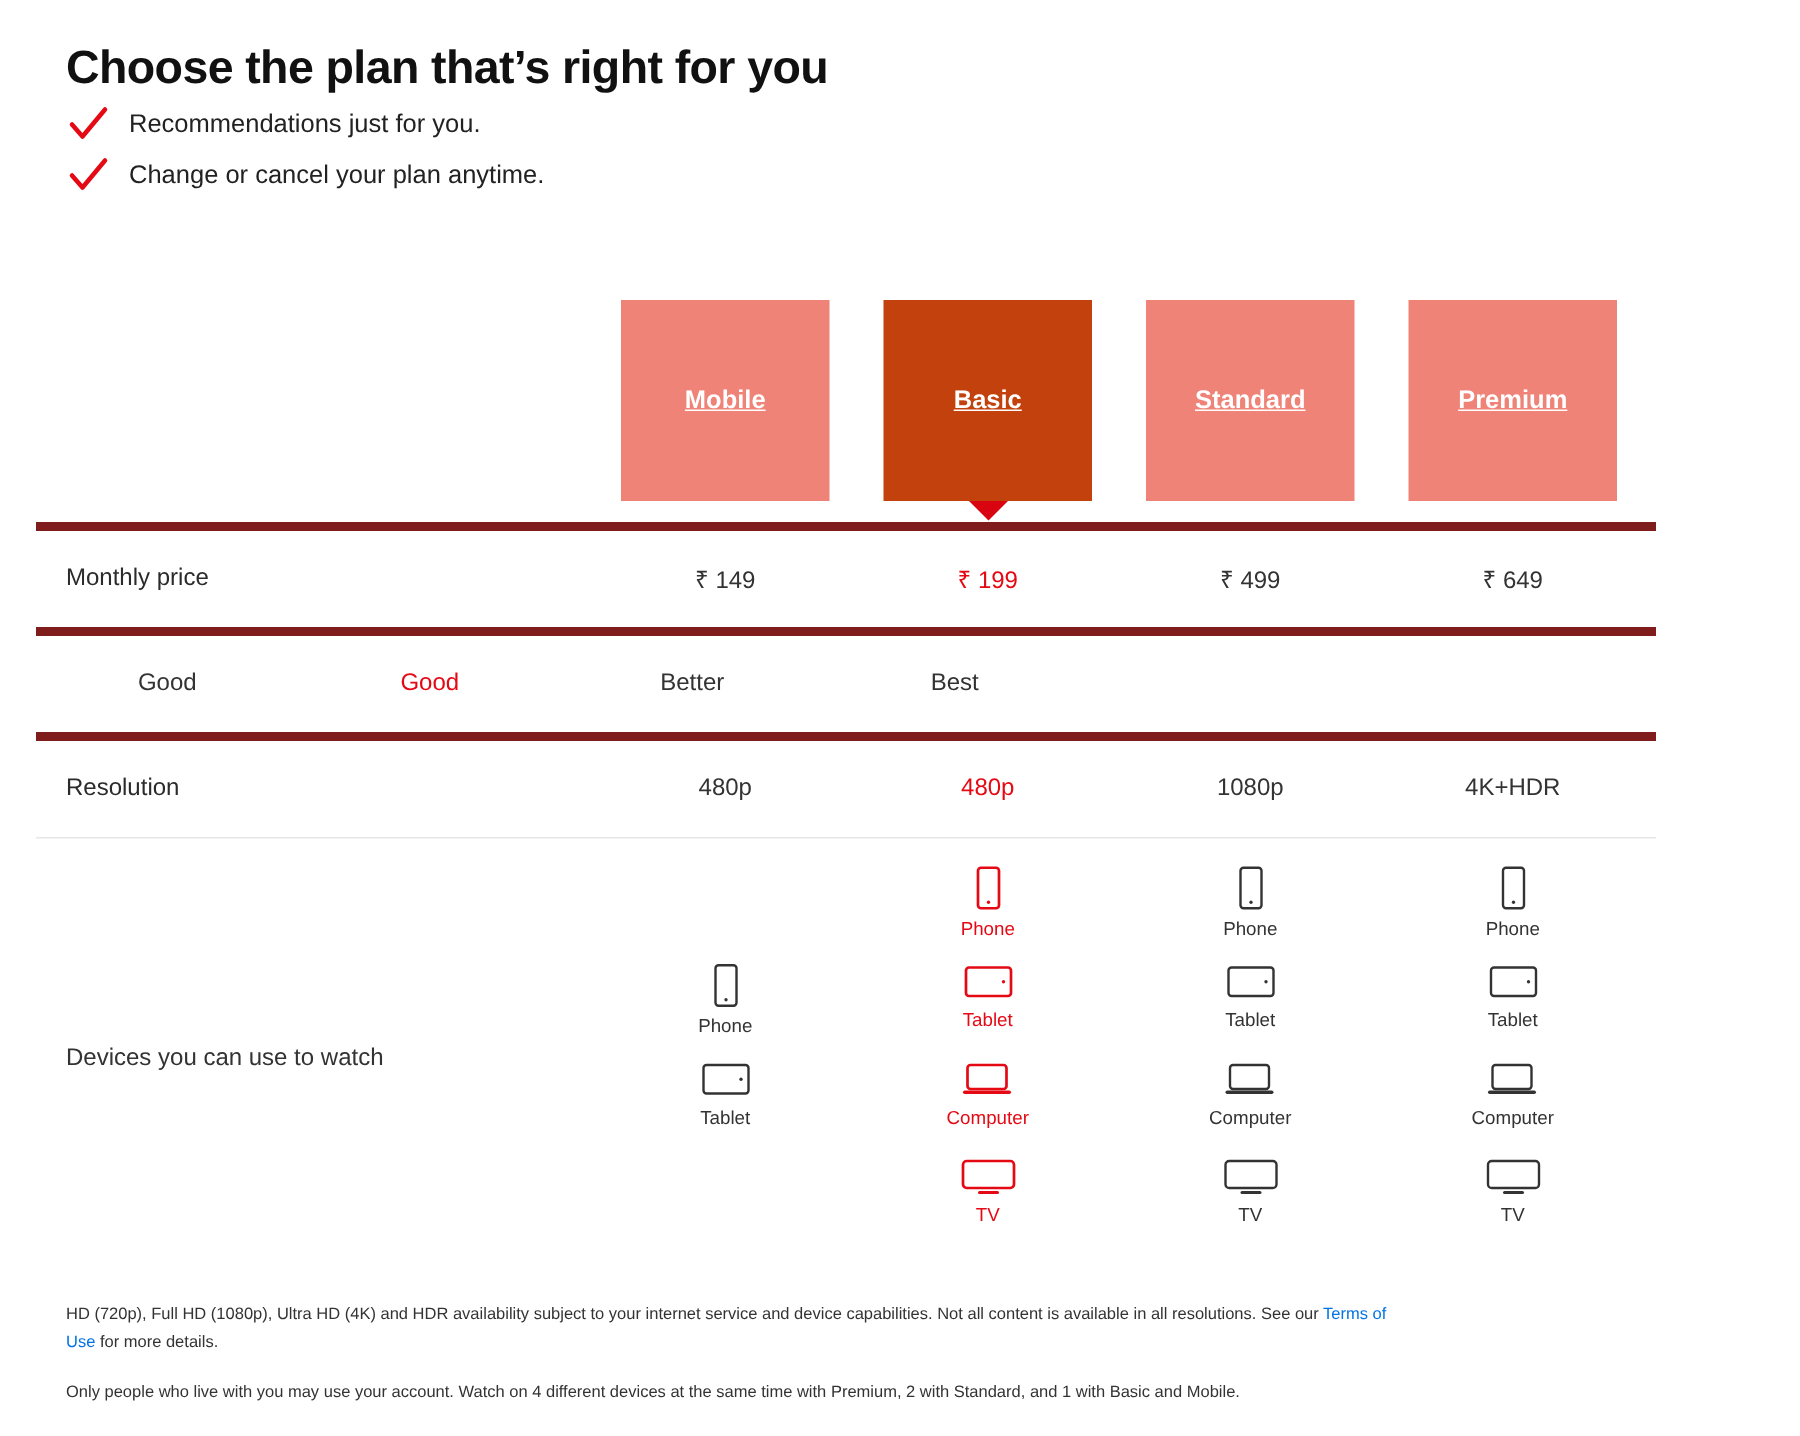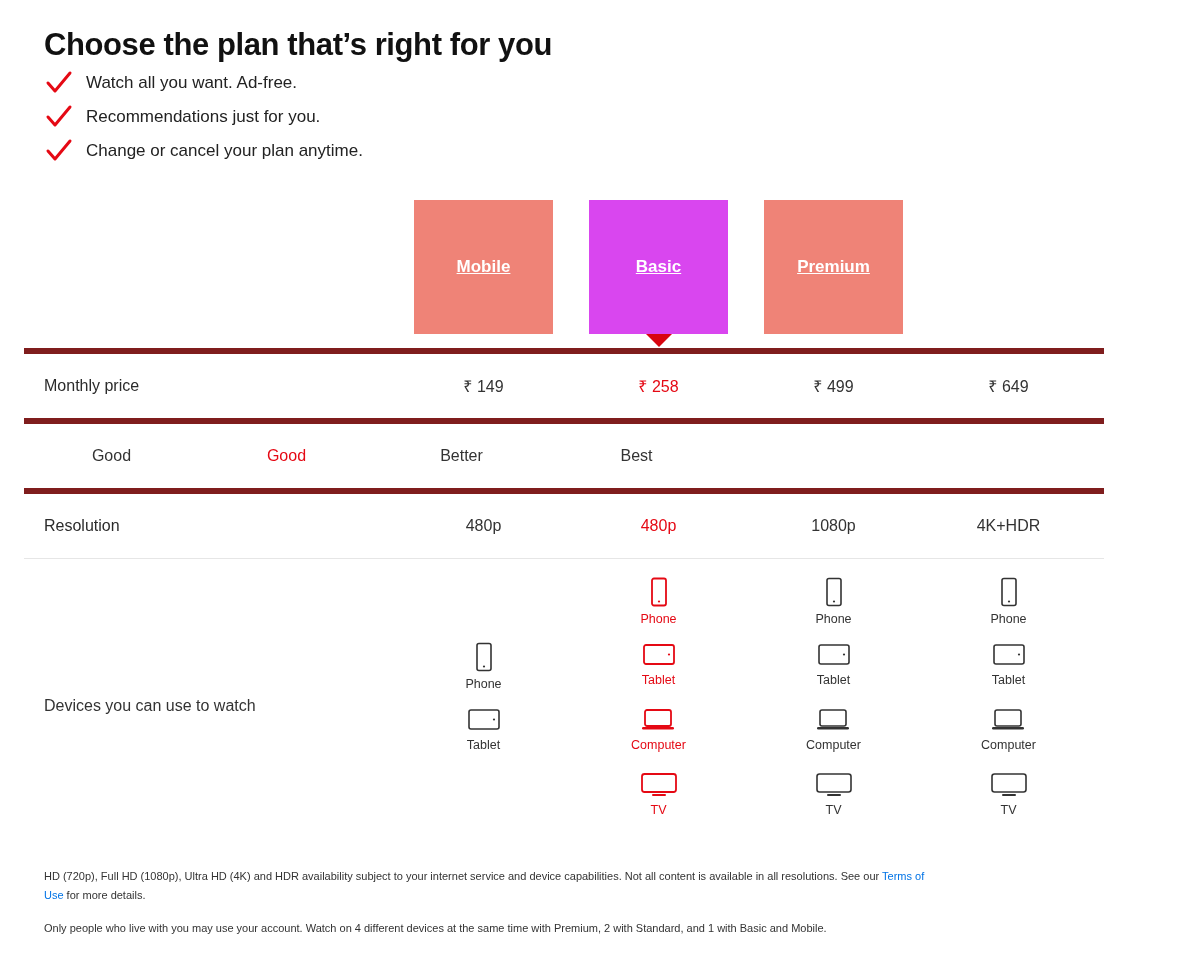--- a/index.html
+++ b/index.html
@@ -87,21 +87,21 @@
     display: flex;
     align-items: center;
     justify-content: center;
     color: #ffffff;
     font-size: 17px;
     font-weight: bold;
     position: relative;
     text-decoration: underline;
   }
   .plan-box.pale { background: #ef8377; }
-  .plan-box.selected { background: #d946ef; text-align: right; }
+  .plan-box.selected { background: #c2410c; text-align: right; }
   .plan-box.selected:after {
     content: "";
     position: absolute;
     left: 50%;
     bottom: -13px;
     margin-left: -13px;
     width: 0;
     height: 0;
     border-left: 13px solid transparent;
     border-right: 13px solid transparent;
@@ -169,28 +169,20 @@
   }
 </style>
 </head>
 <body>
 
 <div class="page">
 
   <h1 class="heading">Choose the plan that’s right for you</h1>
 
   <ul class="bullets">
-    <li>
-      <span class="check">
-        <svg viewBox="0 0 30 30" width="30" height="30" aria-hidden="true">
-          <path d="M4 15 L11 23 L26 5" fill="none" stroke="#e50914" stroke-width="3" stroke-linecap="round" stroke-linejoin="round"></path>
-        </svg>
-      </span>
-      <span>Watch all you want. Ad-free.</span>
-    </li>
     <li>
       <span class="check">
         <svg viewBox="0 0 30 30" width="30" height="30" aria-hidden="true">
           <path d="M4 15 L11 23 L26 5" fill="none" stroke="#e50914" stroke-width="3" stroke-linecap="round" stroke-linejoin="round"></path>
         </svg>
       </span>
       <span>Recommendations just for you.</span>
     </li>
     <li>
       <span class="check">
@@ -211,29 +203,34 @@
           <span>Mobile</span>
         </div>
       </div>
       <div class="col-plan">
         <div class="plan-box selected">
           <span>Basic</span>
         </div>
       </div>
       <div class="col-plan">
         <div class="plan-box pale">
+          <span>Standard</span>
+        </div>
+      </div>
+      <div class="col-plan">
+        <div class="plan-box pale">
           <span>Premium</span>
         </div>
       </div>
     </div>
 
     <div class="data-row">
       <div class="col-label">Monthly price</div>
       <div class="col-plan cell-val">₹ 149</div>
-      <div class="col-plan cell-val hl">₹ 258</div>
+      <div class="col-plan cell-val hl">₹ 199</div>
       <div class="col-plan cell-val">₹ 499</div>
       <div class="col-plan cell-val">₹ 649</div>
     </div>
 
     <div class="data-row">
       <div class="col-plan cell-val">Good</div>
       <div class="col-plan cell-val hl">Good</div>
       <div class="col-plan cell-val">Better</div>
       <div class="col-plan cell-val">Best</div>
     </div>

